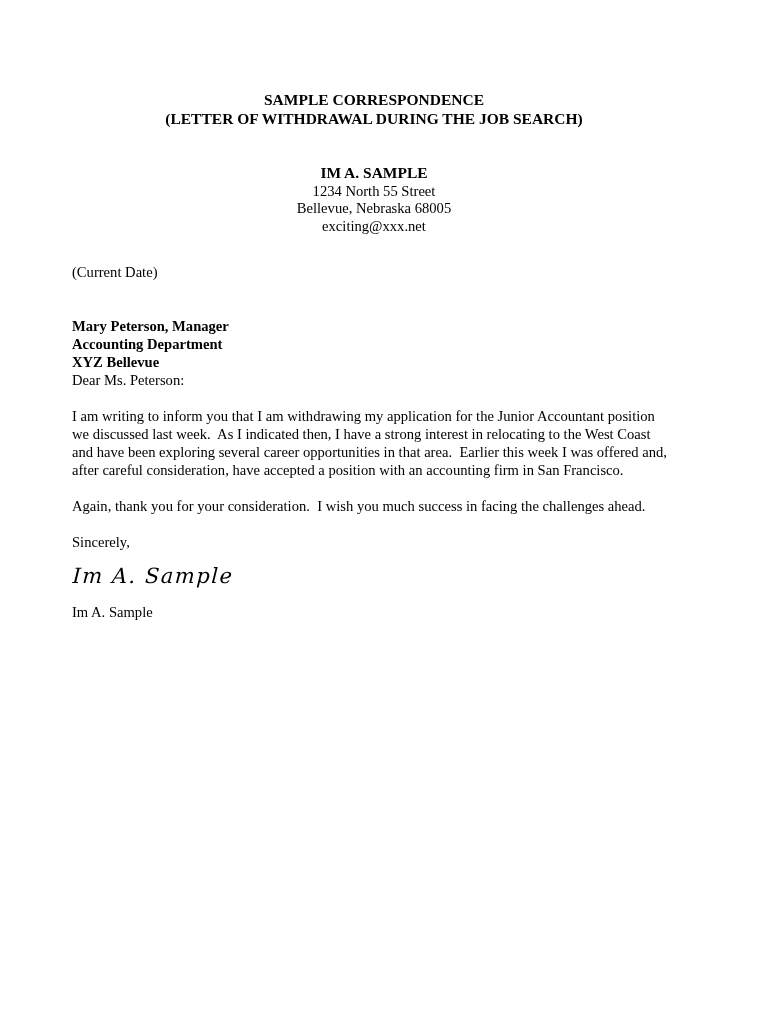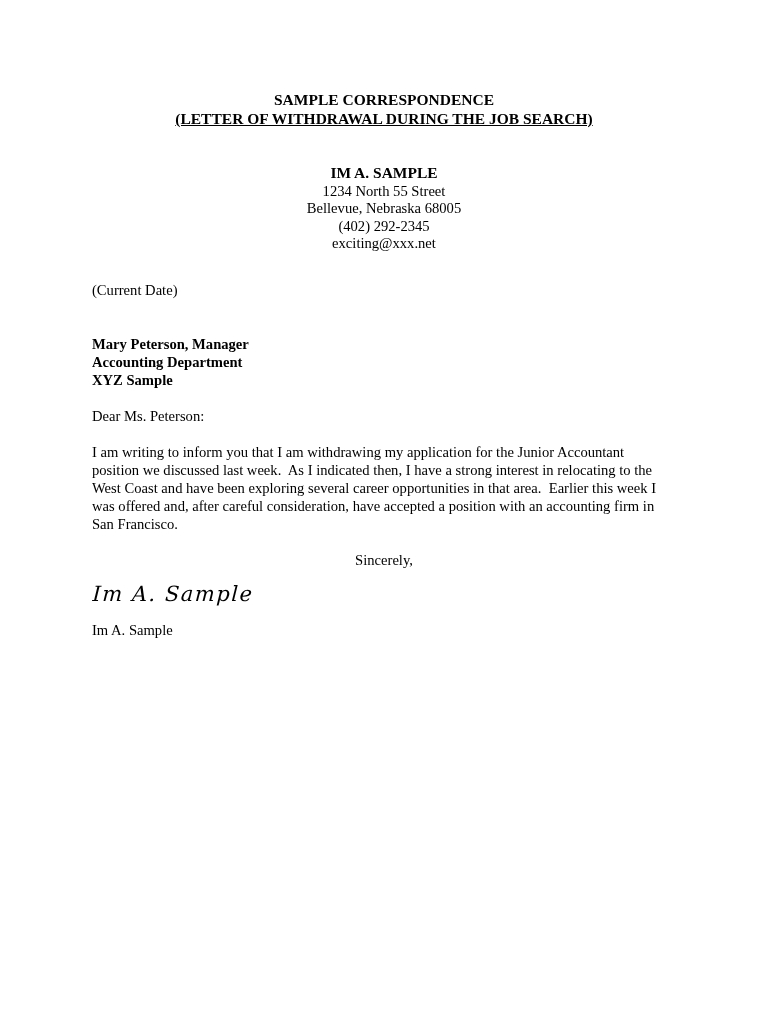--- a/index.html
+++ b/index.html
@@ -13,58 +13,55 @@
     height: 1024px;
     background: #ffffff;
     font-family: "Liberation Serif", serif;
     color: #000000;
     font-size: 14.6px;
     line-height: 18px;
     box-sizing: border-box;
     overflow: hidden;
   }
   .content {
-    padding: 90px 92px 0 92px;
+    padding: 90px 92px 0 72px;
   }
   .title-block {
     text-align: center;
     font-weight: bold;
     font-size: 15.5px;
     line-height: 19px;
   }
   .underline {
-    text-decoration: underline;
   }
   .sender-block {
     text-align: center;
     margin-top: 36px;
     line-height: 17.5px;
   }
   .sender-name {
     font-weight: bold;
     font-size: 15.5px;
     margin-bottom: 1px;
   }
   .date-line {
     margin-top: 28px;
   }
   .recipient-block {
     margin-top: 36px;
     font-weight: bold;
   }
   .salutation {
-    margin-top: 18px;
   }
   .body-paragraph {
     margin: 18px 4px 0 0;
     white-space: pre-wrap;
   }
   .closing {
     margin-top: 18px;
-    text-align: center;
   }
   .signature {
     margin-top: 12px;
     font-family: "DejaVu Serif", serif;
     font-style: italic;
     font-size: 21px;
     line-height: 26px;
     letter-spacing: 1.5px;
     transform: skewX(-3deg);
     transform-origin: left bottom;
@@ -81,37 +78,37 @@
 
     <div class="title-block">
       <div>SAMPLE CORRESPONDENCE</div>
       <div class="underline">(LETTER OF WITHDRAWAL DURING THE JOB SEARCH)</div>
     </div>
 
     <div class="sender-block">
       <div class="sender-name">IM A. SAMPLE</div>
       <div>1234 North 55 Street</div>
       <div>Bellevue, Nebraska 68005</div>
-      <div>(402) 292-2345</div>
       <div>exciting@xxx.net</div>
     </div>
 
     <div class="date-line">(Current Date)</div>
 
     <div class="recipient-block">
       <div>Mary Peterson, Manager</div>
       <div>Accounting Department</div>
-      <div>XYZ Sample</div>
+      <div>XYZ Bellevue</div>
     </div>
 
     <div class="salutation">Dear Ms. Peterson:</div>
 
     <p class="body-paragraph">I am writing to inform you that I am withdrawing my application for the Junior Accountant position we discussed last week.  As I indicated then, I have a strong interest in relocating to the West Coast and have been exploring several career opportunities in that area.  Earlier this week I was offered and, after careful consideration, have accepted a position with an accounting firm in San Francisco.</p>
 
 
+    <p class="body-paragraph">Again, thank you for your consideration.  I wish you much success in facing the challenges ahead.</p>
 
     <div class="closing">Sincerely,</div>
 
     <div class="signature">Im A. Sample</div>
 
     <div class="typed-name">Im A. Sample</div>
 
   </div>
 </div>
 

